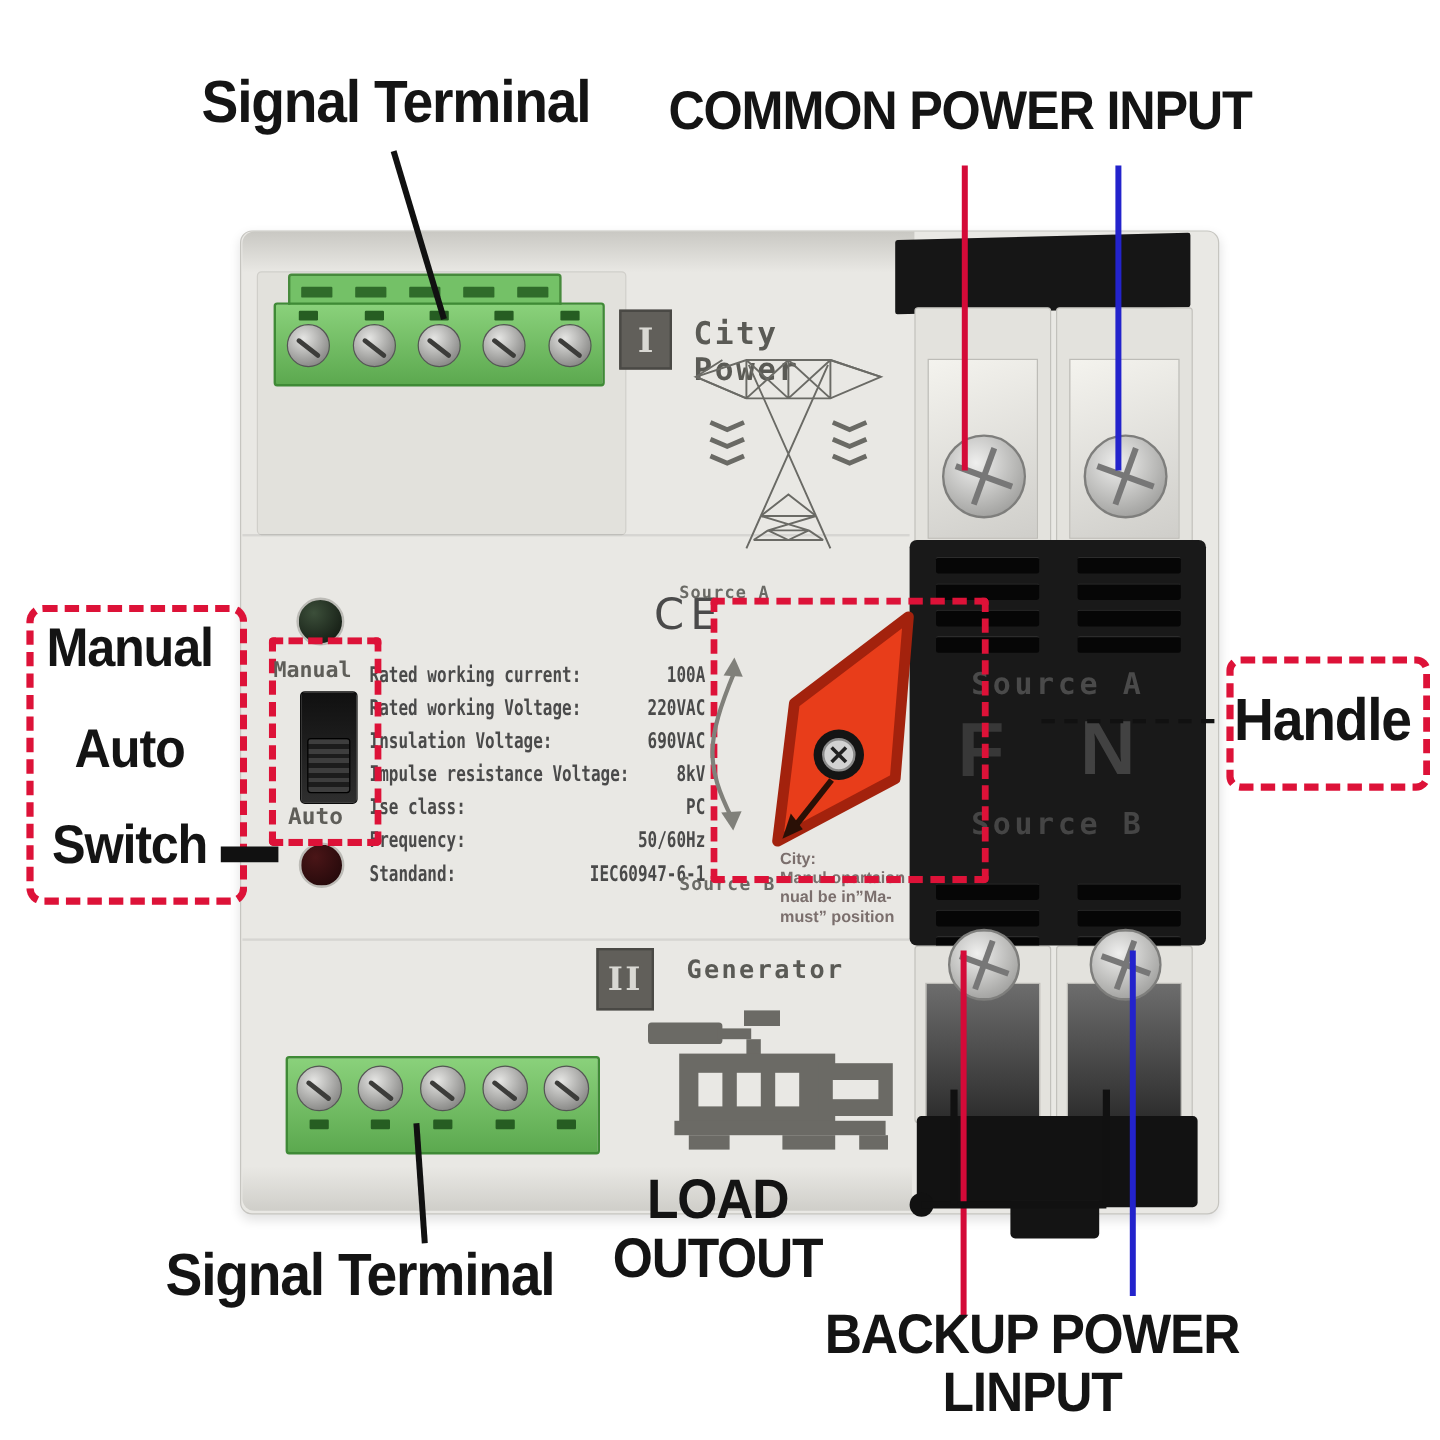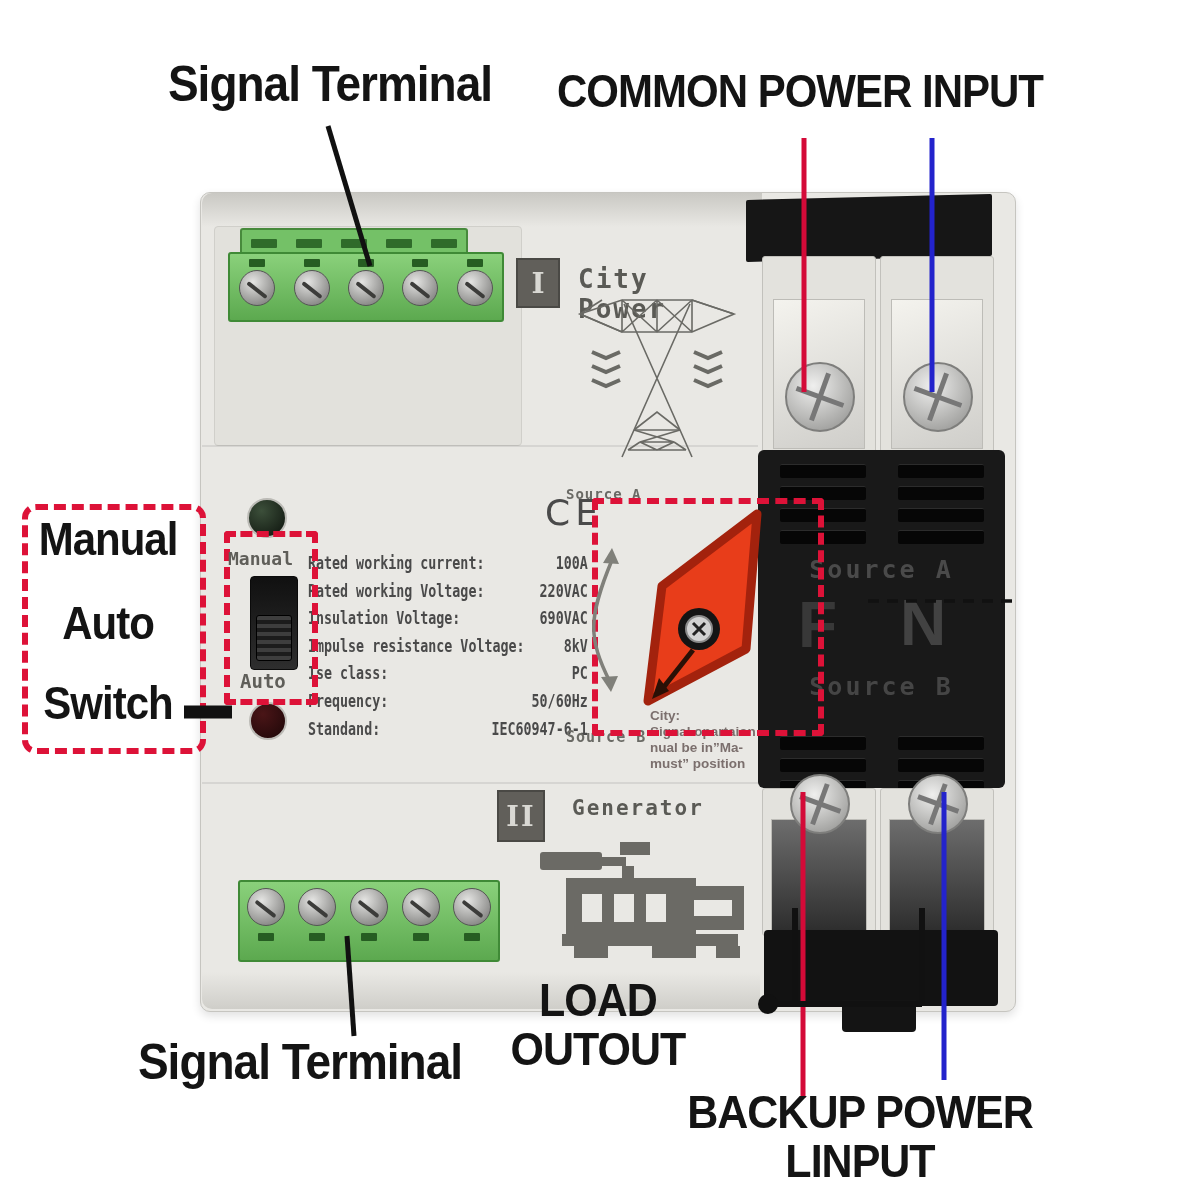--- a/index.html
+++ b/index.html
@@ -204,21 +204,21 @@
       <span>Standand:</span>
       <span>IEC60947-6-1</span>
       </div>
   </div>
 
   <div class="dev" style="left:566px;top:486px;font-size:14px;color:#6a6a65;letter-spacing:1px;z-index:4;">Source A</div>
   <div class="dev" style="left:566px;top:728px;font-size:15px;color:#6a6a65;letter-spacing:1px;z-index:4;">Source B</div>
   <div class="abs" style="left:650px;top:708px;width:140px;font-size:13.5px;font-weight:700;color:#7b6f6d;
               line-height:16px;z-index:5;">
     <div>City:</div>
-    <div>Signal opartaion</div>
+    <div>Manul opartaion</div>
     <div>nual be in”Ma-</div>
     <div>must” position</div>
   </div>
 
   <div class="dev" style="left:240px;top:804px;width:212px;text-align:center;font-size:27px;">SourceB</div>
   <div class="dev" style="left:228px;top:840px;width:238px;text-align:center;font-size:26px;">NO C NC BR BN</div>
   <div class="gblock" style="left:238px;top:880px;width:258px;height:78px;">
     <div class="grow" style="margin-top:6px;">
       <span class="screw" style="width:36px;height:36px;"></span>
       <span class="screw" style="width:36px;height:36px;"></span>
@@ -288,20 +288,23 @@
     <polygon points="652,699 669,691 659,678" fill="#2a1006"></polygon>
   </svg>
 
   <div class="dash-box" style="left:22px;top:504px;width:172px;height:238px;border-radius:14px;">
     <div class="ann" style="left:0;top:8px;width:160px;font-size:42px;">Manual</div>
     <div class="ann" style="left:0;top:92px;width:160px;font-size:42px;">Auto</div>
     <div class="ann" style="left:0;top:172px;width:160px;font-size:42px;">Switch</div>
   </div>
   <div class="dash-box" style="left:224px;top:531px;width:82px;height:162px;border-radius:4px;"></div>
   <div class="dash-box" style="left:592px;top:498px;width:220px;height:226px;border-radius:4px;"></div>
+  <div class="dash-box" style="left:1022px;top:547px;width:158px;height:100px;border-radius:12px;">
+    <div class="ann" style="left:0;top:22px;width:148px;font-size:46px;">Handle</div>
+  </div>
 
   <div class="ann" style="left:135px;top:60px;width:390px;font-size:46px;z-index:8;">Signal Terminal</div>
   <div class="ann" style="left:550px;top:70px;width:500px;font-size:42px;z-index:8;">COMMON POWER INPUT</div>
   <div class="ann" style="left:448px;top:980px;width:300px;font-size:43px;z-index:8;">LOAD OUTOUT</div>
   <div class="ann" style="left:120px;top:1038px;width:360px;font-size:46px;z-index:8;">Signal Terminal</div>
   <div class="ann" style="left:615px;top:1092px;width:490px;font-size:43px;z-index:8;">BACKUP POWER LINPUT</div>
 
 </div>
 
 </body></html>

